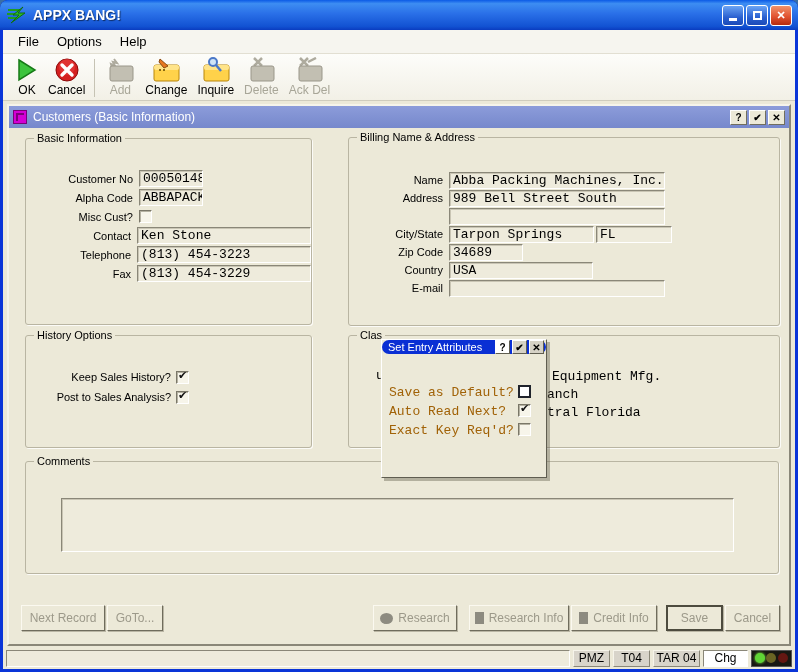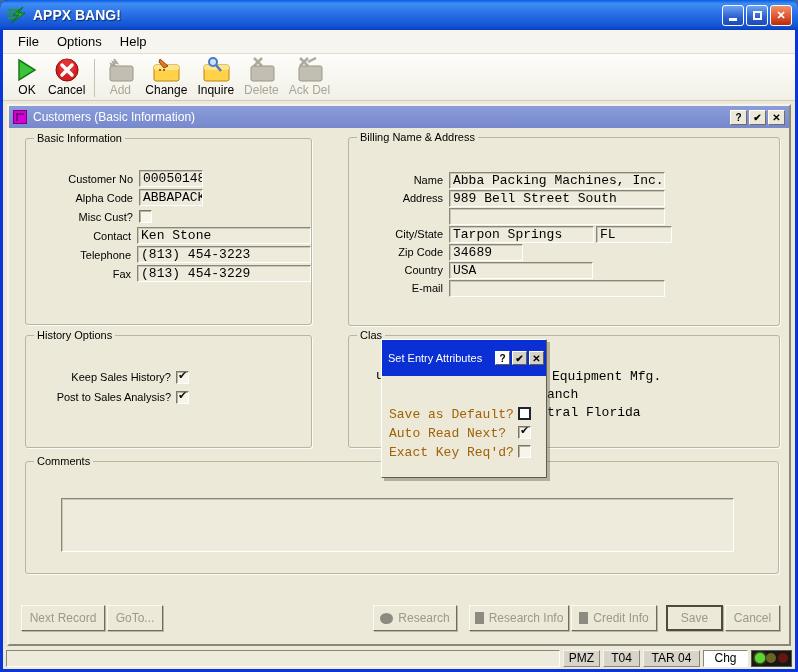--- a/index.html
+++ b/index.html
@@ -98,22 +98,22 @@
 
   
   .comments-area { position:absolute; left:35px; top:36px; width:673px; height:54px;
     background:#eeebdc; border:1px solid; border-color:#8a8778 #fff #fff #8a8778;
     box-shadow:inset 1px 1px 0 #c9c5b4; font-family:"Liberation Mono",monospace; font-size:13px; }
 
   
   .dialog { position:absolute; left:372px; top:211px; width:166px; height:139px;
     background:#ece9d8; border:1px solid; border-color:#fff #5f5d50 #5f5d50 #fff;
     box-shadow:3px 3px 0 rgba(110,106,88,.45); z-index:10; }
-  .dialog-titlebar { height:36px; background:#0a2fd4; display:flex; align-items:center;
-    padding:0 2px 0 6px; }
+  .dialog-titlebar { height:14px; background:#0a2fd4; display:flex; align-items:center;
+    padding:0 2px 0 6px;border-radius:9px; }
   .dialog-title { color:#fff; font-size:11px; flex:1; white-space:nowrap; }
   .dlg-btn { width:15px; height:14px; margin-left:2px; border:1px solid; border-color:#fff #5f5d50 #5f5d50 #fff;
     background:#d6d2c6; font-size:10px; font-weight:bold; color:#000;
     display:flex; align-items:center; justify-content:center; }
   .dlg-btn.help { background:#fff; }
   .dialog-body { padding-top:29px; }
   .drow { position:relative; height:19px; display:flex; align-items:center; padding-left:7px; }
   .dlabel { font-family:"Liberation Mono",monospace; font-size:13px; color:#a16207; white-space:nowrap; }
   .drow .checkbox { position:absolute; left:136px; top:2px; }
 
@@ -136,21 +136,21 @@
     border:3px solid transparent; border-top-color:#8d8b80; }
   .icon-doc { width:9px; height:12px; background:#8d8b80; }
 
   
   .statusbar { height:21px; display:flex; align-items:center; gap:3px; padding:1px 3px 2px 3px; }
   .status-msg { flex:1; height:17px; background:#eeebdc; border:1px solid;
     border-color:#8a8778 #fff #fff #8a8778; }
   .status-panel { height:17px; background:#d8d4ca; border:1px solid;
     border-color:#f6f4ea #8a8778 #8a8778 #f6f4ea; font-size:12px; color:#000;
     display:flex; align-items:center; justify-content:center; }
-  .p-pmz { width:37px; } .p-t04 { width:37px; } .p-tar { width:57px; }
+  .p-pmz { width:37px; } .p-t04 { width:37px; } .p-tar { width:47px; }
   .p-chg { width:45px; background:#fff; border-color:#8a8778 #fff #fff #8a8778; }
   .traffic { width:41px; height:17px; background:#181812; border:1px solid #555;
     display:flex; align-items:center; justify-content:space-around; padding:0 2px; }
   .lamp { width:10px; height:10px; border-radius:50%; }
   .lamp-green { background:#5fd435; box-shadow:0 0 3px #8f4; }
   .lamp-amber { background:#6a6524; }
   .lamp-red   { background:#641712; }
 </style>
 </head>
 <body>

